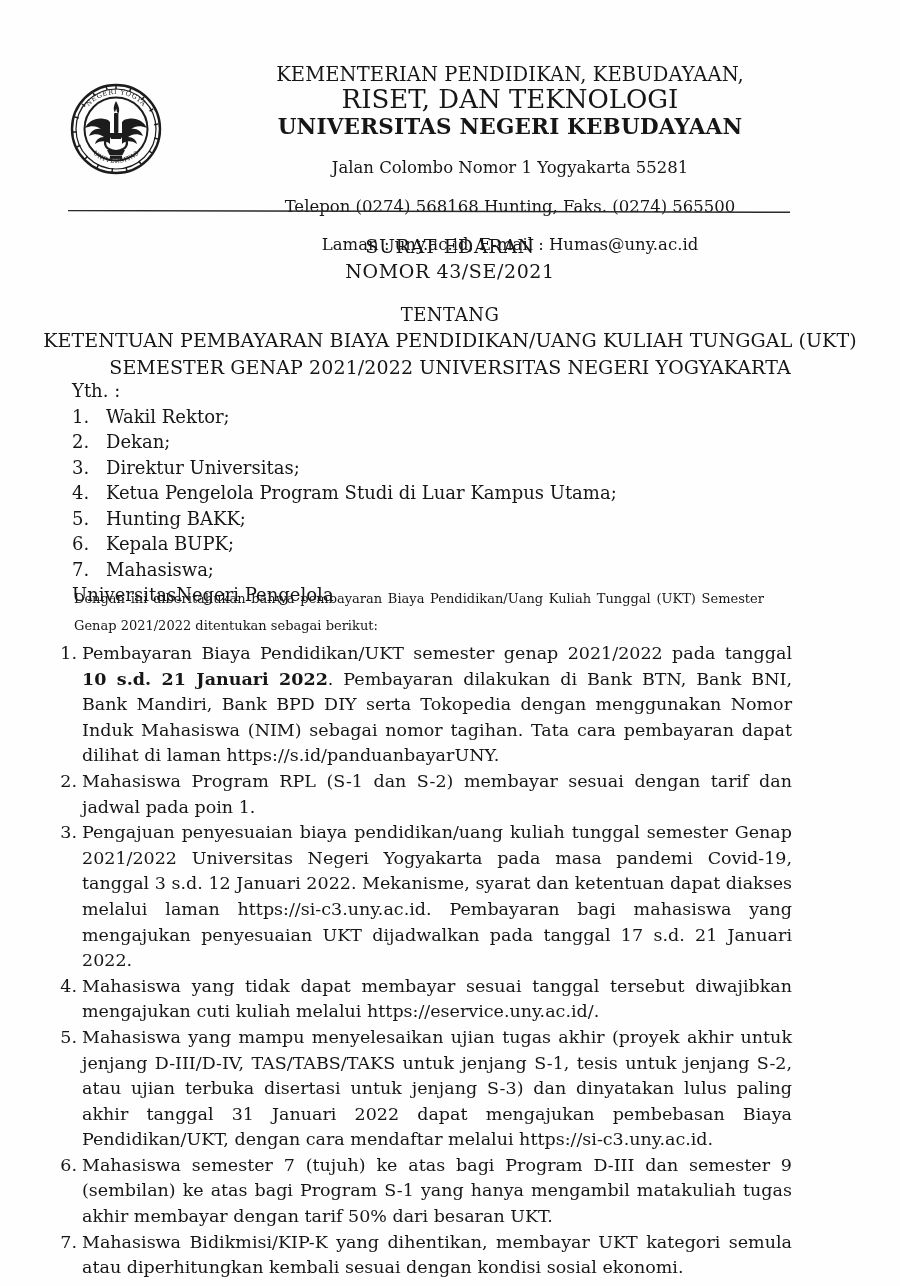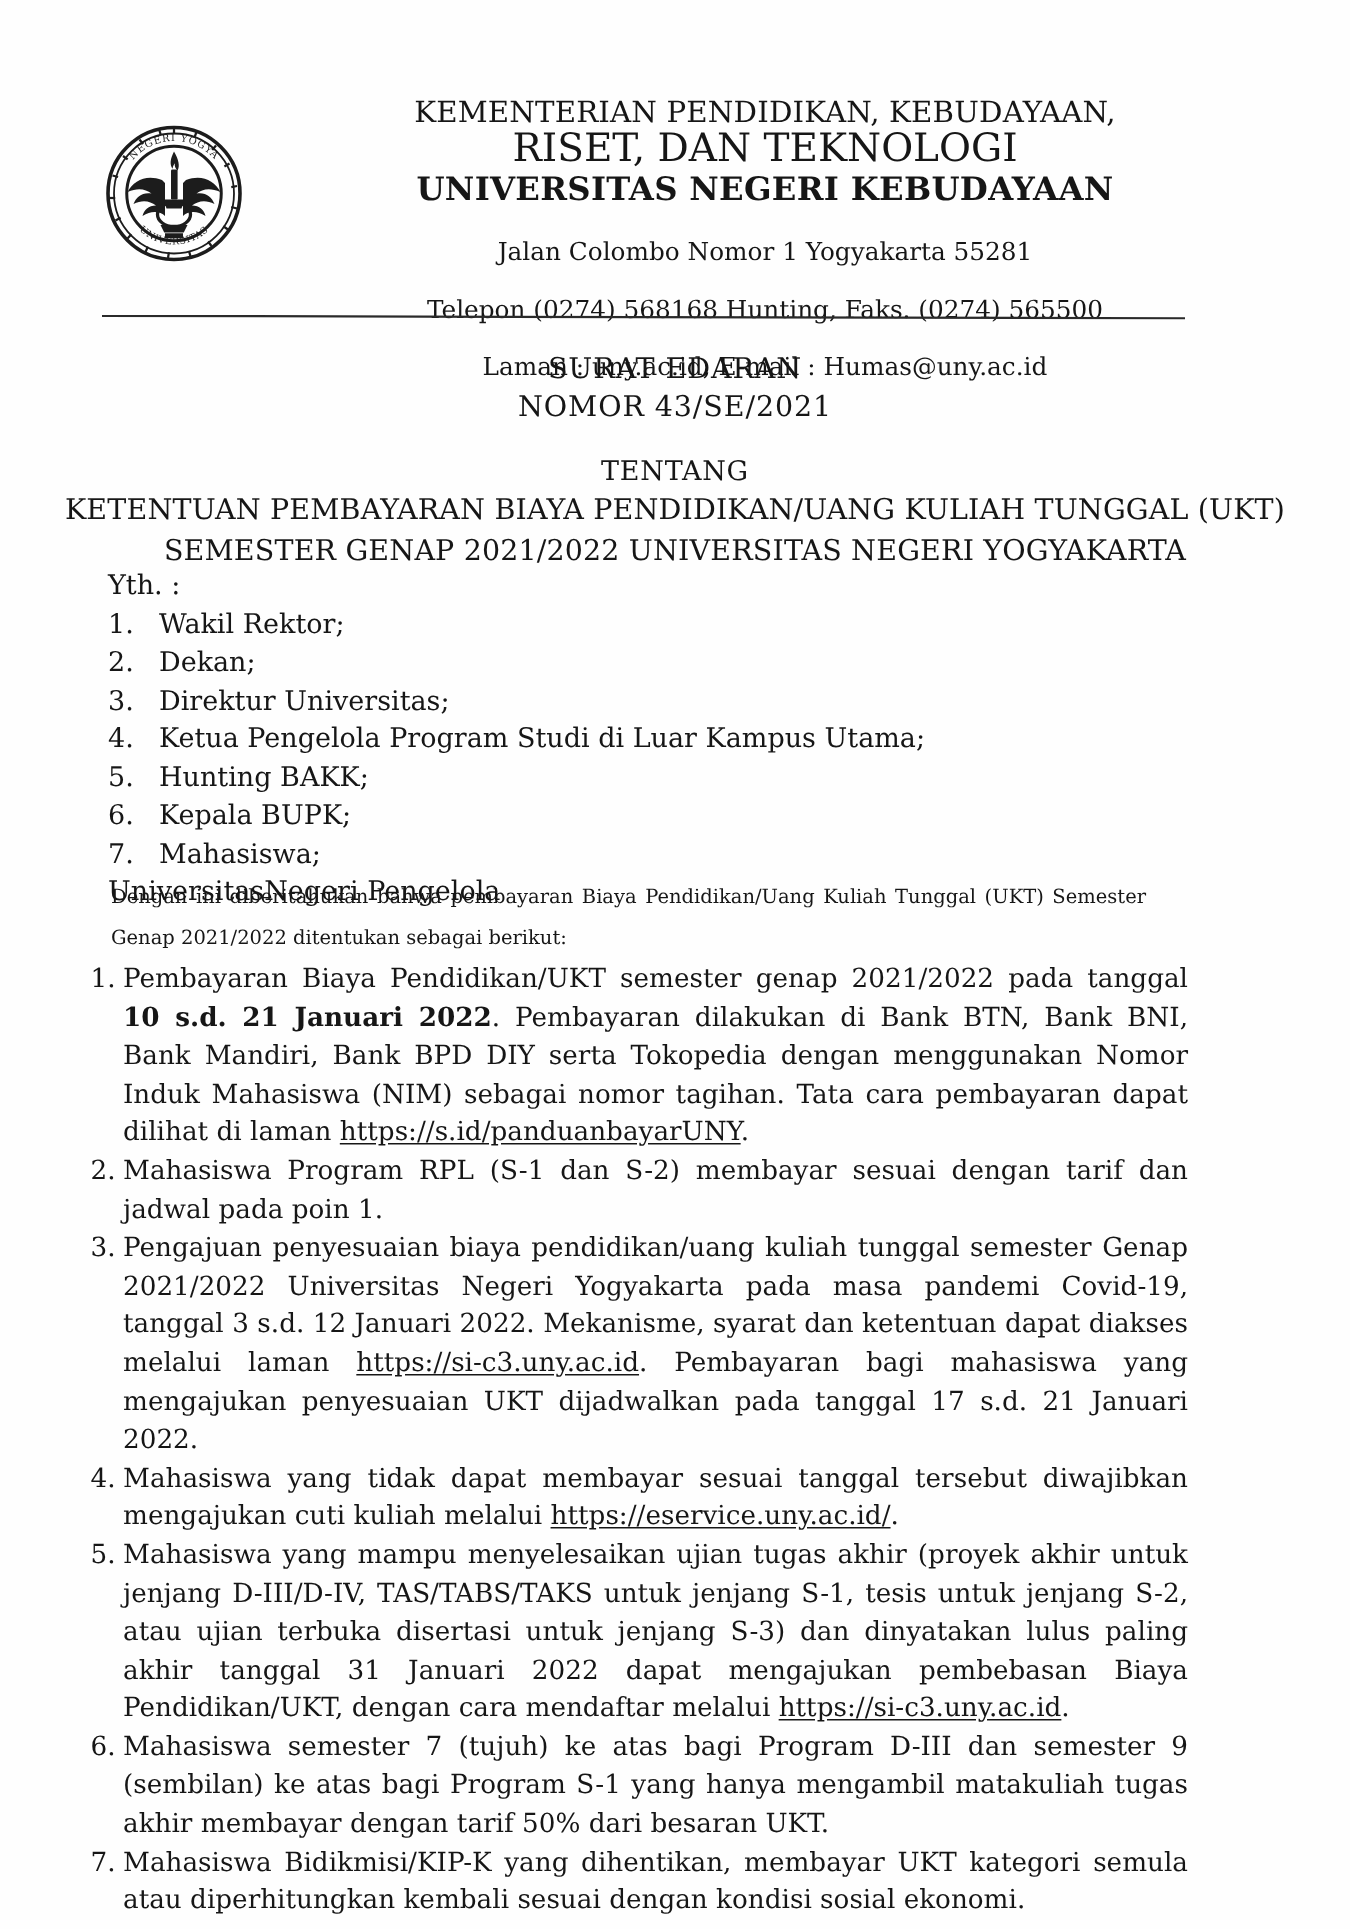--- a/index.html
+++ b/index.html
@@ -174,21 +174,20 @@
   .bl-body {
     flex: 1 1 auto;
     padding-left: 5px;
     line-height: 25.6px;
     text-align: justify;
     text-justify: inter-word;
   }
 
   b { font-weight: bold; }
   .u {
-    text-decoration: underline;
     text-underline-offset: 2px;
   }
 </style>
 </head>
 <body>
 
 <div class="page">
 
   <div class="letterhead">
 

